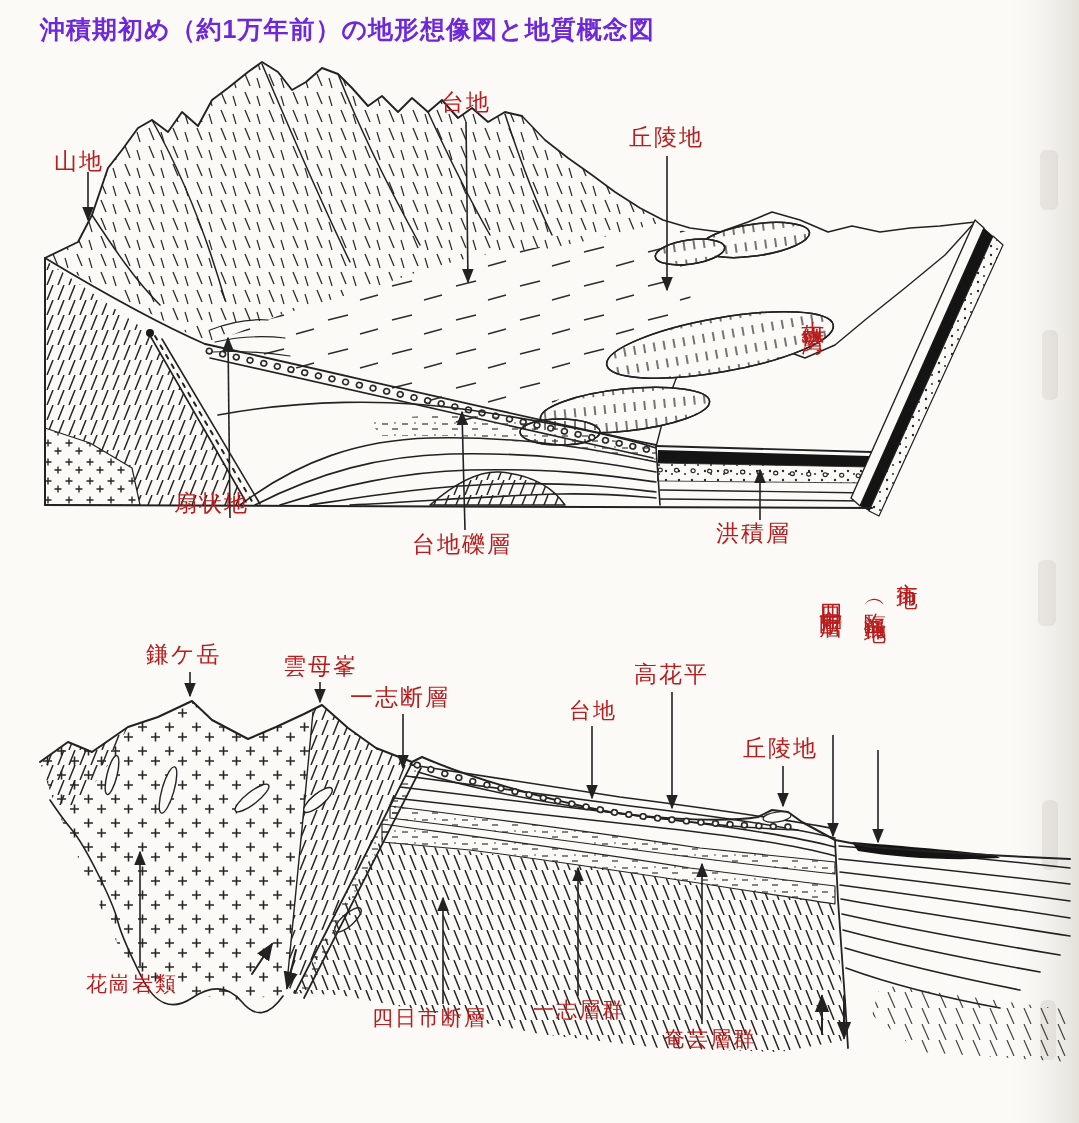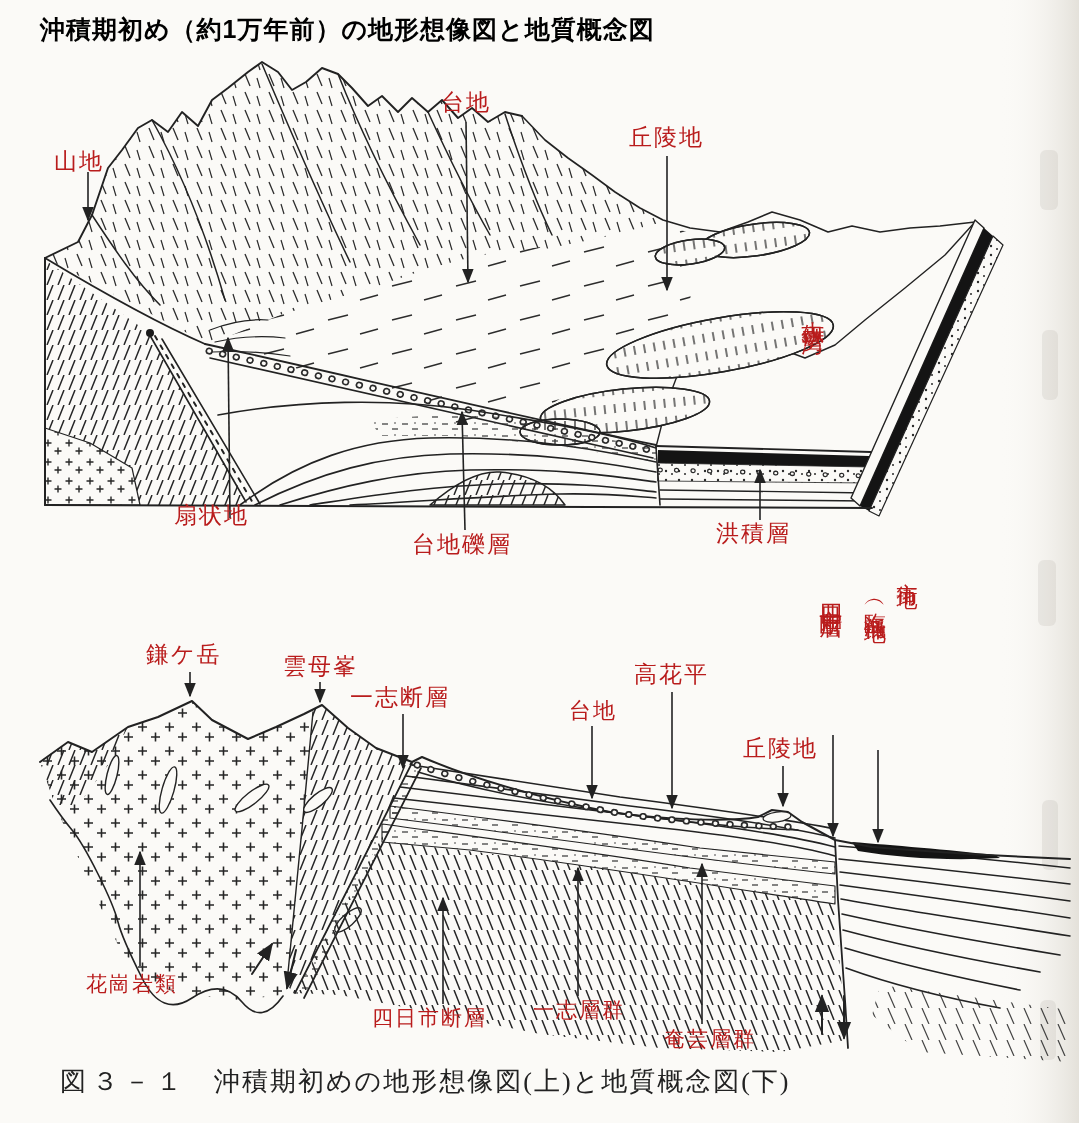--- a/index.html
+++ b/index.html
@@ -16,21 +16,21 @@
   }
   .lbl.sz22{font-size:22px;}
   .lbl.sz23{font-size:23px;}
   .lbl.sz25{font-size:21px;}
   .vert{
     writing-mode:vertical-rl;text-orientation:mixed;letter-spacing:3px;
   }
   #title{
     position:absolute;left:40px;top:13px;
     font-family:"Liberation Sans", sans-serif;
-    font-size:25px;font-weight:600;letter-spacing:1px;color:#000000;text-align:center;
+    font-size:25px;font-weight:600;letter-spacing:1px;color:#6d28d9;text-align:center;
   }
   #caption{
     position:absolute;left:60px;top:1064px;
     font-size:26px;letter-spacing:2px;color:#222;font-weight:500;
   }
   #caption .capnum{margin-right:26px;letter-spacing:6px;}
 </style>
 </head>
 <body>
 
@@ -284,35 +284,32 @@
     <line x1="702" y1="1024" x2="702" y2="864" marker-end="url(#ah)"></line>
   </g>
 </svg>
 
 <div id="title">沖積期初め（約1万年前）の地形想像図と地質概念図</div>
 
 <div class="lbl sz23" style="left:54px;top:150px;">山地</div>
 <div class="lbl sz23" style="left:441px;top:91px;">台地</div>
 <div class="lbl sz23" style="left:629px;top:126px;">丘陵地</div>
 <div class="lbl sz23 vert" style="left:800px;top:303px;">古伊勢湾</div>
-<div class="lbl sz23" style="left:174px;top:504px;text-align:center;">扇状地</div>
+<div class="lbl sz23" style="left:174px;top:492px;text-align:center;">扇状地</div>
 <div class="lbl sz23" style="left:412px;top:533px;">台地礫層</div>
 <div class="lbl sz23" style="left:716px;top:522px;">洪積層</div>
 
 <div class="lbl sz23" style="left:146px;top:643px;">鎌ケ岳</div>
 <div class="lbl sz23" style="left:283px;top:655px;">雲母峯</div>
 <div class="lbl sz23" style="left:350px;top:686px;">一志断層</div>
 <div class="lbl sz22" style="left:569px;top:699px;">台地</div>
 <div class="lbl sz23" style="left:634px;top:663px;">高花平</div>
 <div class="lbl sz23" style="left:743px;top:737px;">丘陵地</div>
 <div class="lbl sz23 vert" style="left:818px;top:586px;">四日市断層</div>
 <div class="lbl sz25 vert" style="left:896px;top:566px;">市街地</div>
 <div class="lbl sz22 vert" style="left:864px;top:592px;">（臨海低地）</div>
 <div class="lbl sz25" style="left:86px;top:973px;">花崗岩類</div>
 <div class="lbl sz25" style="left:372px;top:1007px;">四日市断層</div>
 <div class="lbl sz25" style="left:533px;top:999px;">一志層群</div>
 <div class="lbl sz25" style="left:664px;top:1028px;">奄芸層群</div>
 
-<div id="caption">
-  <span class="capnum">図３－１</span><span>沖積期初めの地形想像図(上)と地質概念図(下)</span>
+
 </div>
 
-</div>
-
 </body></html>

